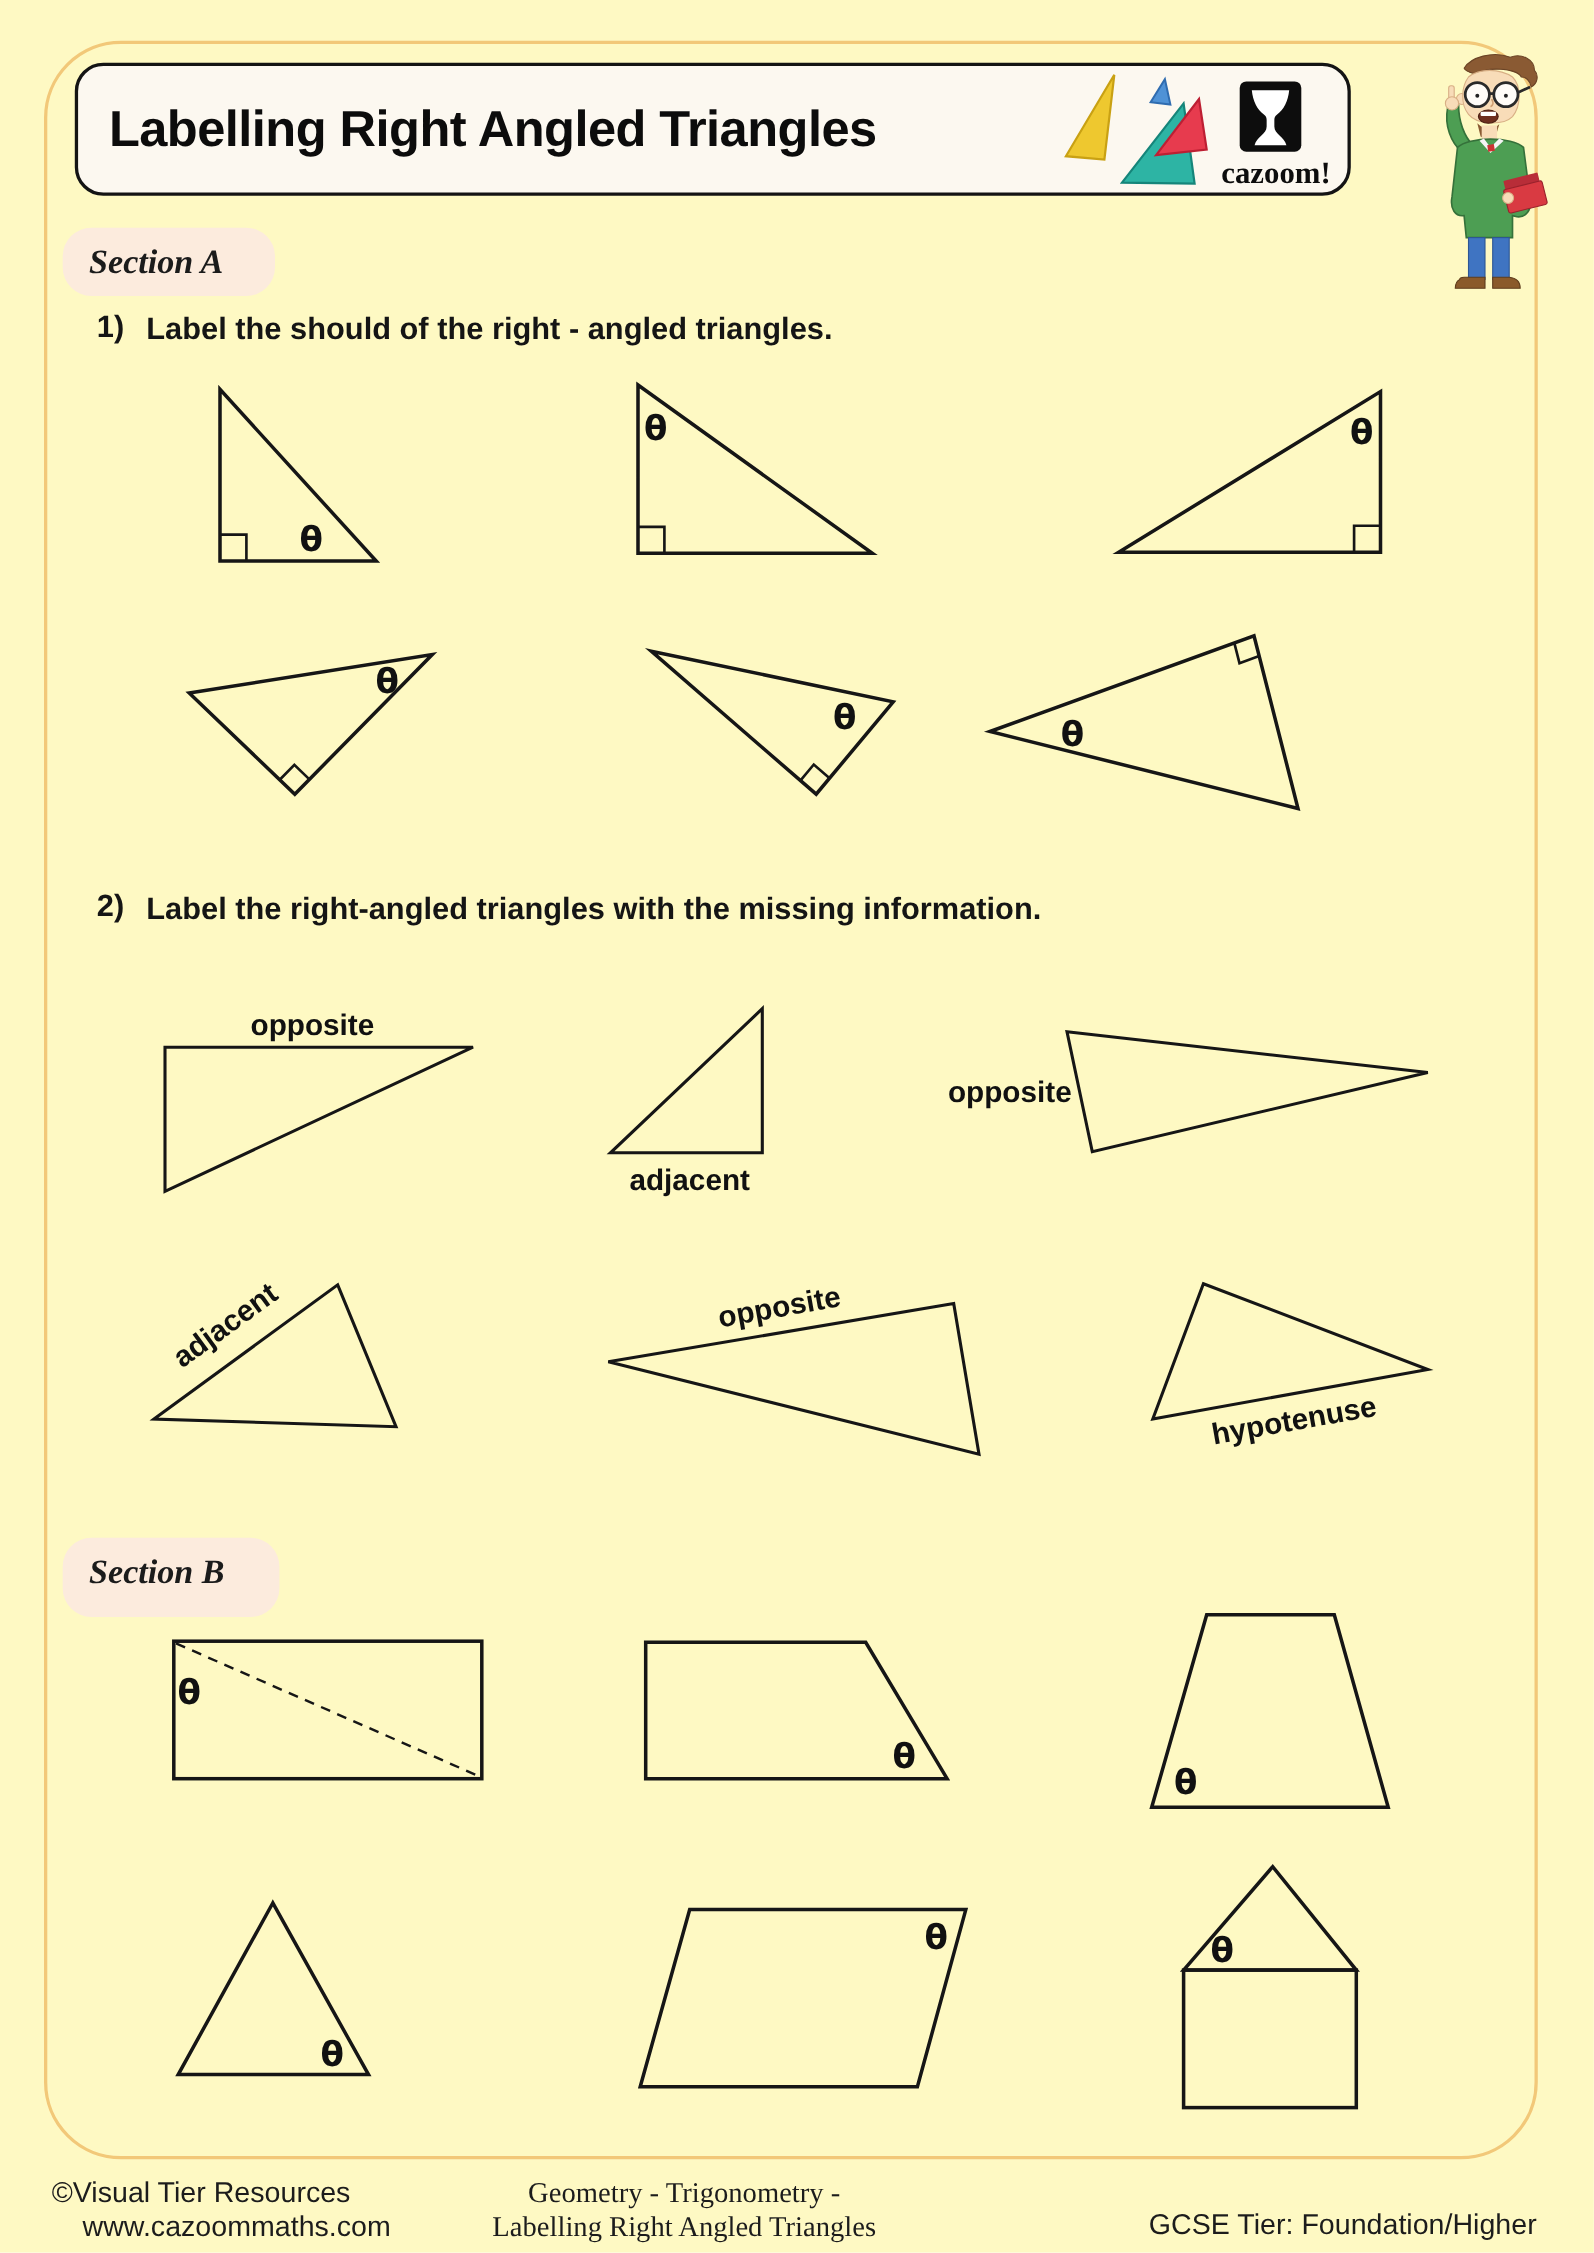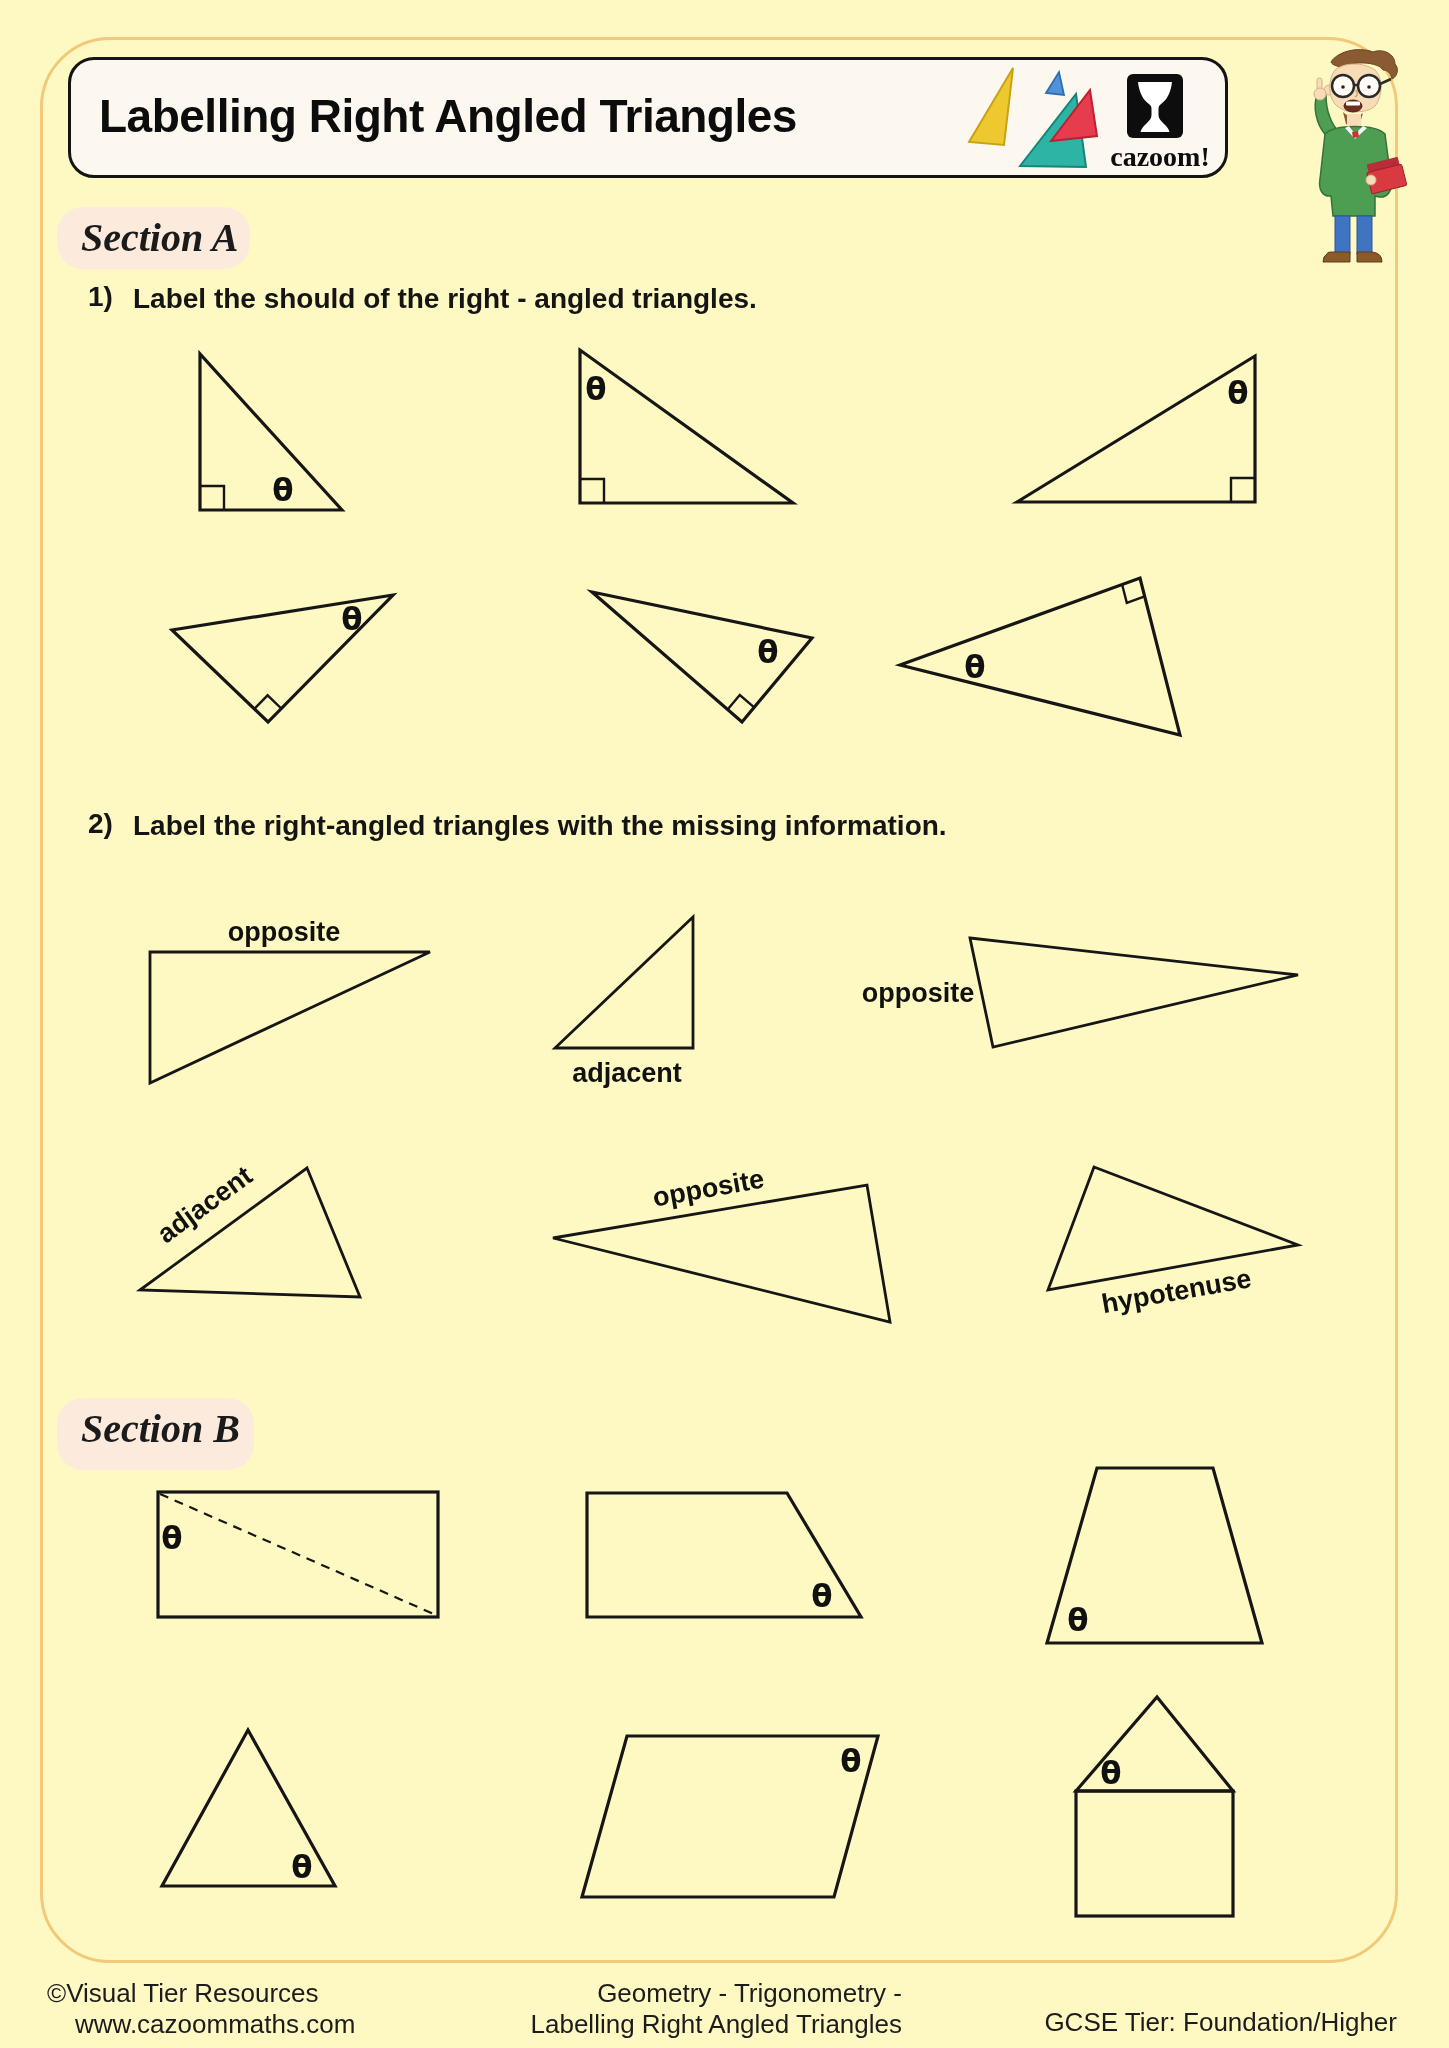--- a/index.html
+++ b/index.html
@@ -8,40 +8,40 @@
   .outer-border{position:absolute;left:40px;top:37px;width:1358px;height:1926px;
         border:3px solid #f2c879;border-radius:70px;box-sizing:border-box;}
   .header-box{position:absolute;left:68px;top:57px;width:1160px;height:121px;
         background:#fcf8f0;border:3.5px solid #141414;border-radius:26px;box-sizing:border-box;}
   .page-title{position:absolute;left:28px;top:50%;transform:translateY(-53%);
         font-size:46px;font-weight:bold;letter-spacing:-0.5px;color:#0c0c0c;white-space:nowrap;}
   .badge{position:absolute;background:#fcebdd;border-radius:26px;}
   .badge-a{left:57px;top:207px;width:193px;height:62px;}
   .badge-b{left:57px;top:1398px;width:197px;height:72px;}
   .badge-label{font-family:"Liberation Serif",serif;font-weight:bold;font-style:italic;
-        font-size:40px;line-height:62px;padding-left:24px;color:#1b1b1b;display:block;}
+        font-size:31px;line-height:62px;padding-left:24px;color:#1b1b1b;display:block;}
   .q-block{position:absolute;display:flex;align-items:flex-start;font-weight:bold;
         font-size:28px;color:#151515;}
   .q1-block{left:88px;top:281px;}
   .q2-block{left:88px;top:808px;}
   .q-num{width:45px;flex:0 0 45px;}
   .q-lines{line-height:36px;}
   .sectionb-instruction{position:absolute;left:281px;top:1408px;
         font-family:"Liberation Serif",serif;font-style:italic;font-size:30px;color:#1f1f1f;white-space:nowrap;}
   .shape-layer{position:absolute;left:0;top:0;width:1449px;height:2048px;pointer-events:none;}
   .shape{fill:none;stroke:#161616;stroke-width:3.2;stroke-linejoin:miter;}
   .thin{stroke-width:2.8;}
   .marker{fill:none;stroke:#161616;stroke-width:2.4;}
   .dashed{fill:none;stroke:#161616;stroke-width:2.2;stroke-dasharray:9 7;}
   .theta{font-family:"DejaVu Sans",sans-serif;font-weight:bold;font-size:31px;fill:#111;text-anchor:middle;}
   .slabel{font-family:"Liberation Sans",sans-serif;font-weight:bold;font-size:27px;fill:#111;text-anchor:middle;}
   .wordmark{font-family:"Liberation Serif",serif;font-weight:bold;font-size:28px;fill:#0d0d0d;text-anchor:middle;}
   .footer{position:absolute;left:45px;top:1978px;width:1352px;font-size:26px;line-height:31px;color:#1c1c1c;}
   .f-left{position:absolute;left:2px;top:0;}
-  .f-center{position:absolute;left:297px;top:0;width:560px;text-align:right;}
+  .f-center{position:absolute;left:297px;top:0;width:560px;text-align:center;font-family:Liberation Serif, serif;}
   .f-right{position:absolute;right:0;top:29px;text-align:left;}
   .weblink{color:#1c1c1c;cursor:pointer;margin-left:28px;}
 </style>
 </head>
 <body>
 
 <div class="page">
 
   <div class="outer-border"></div>
 

